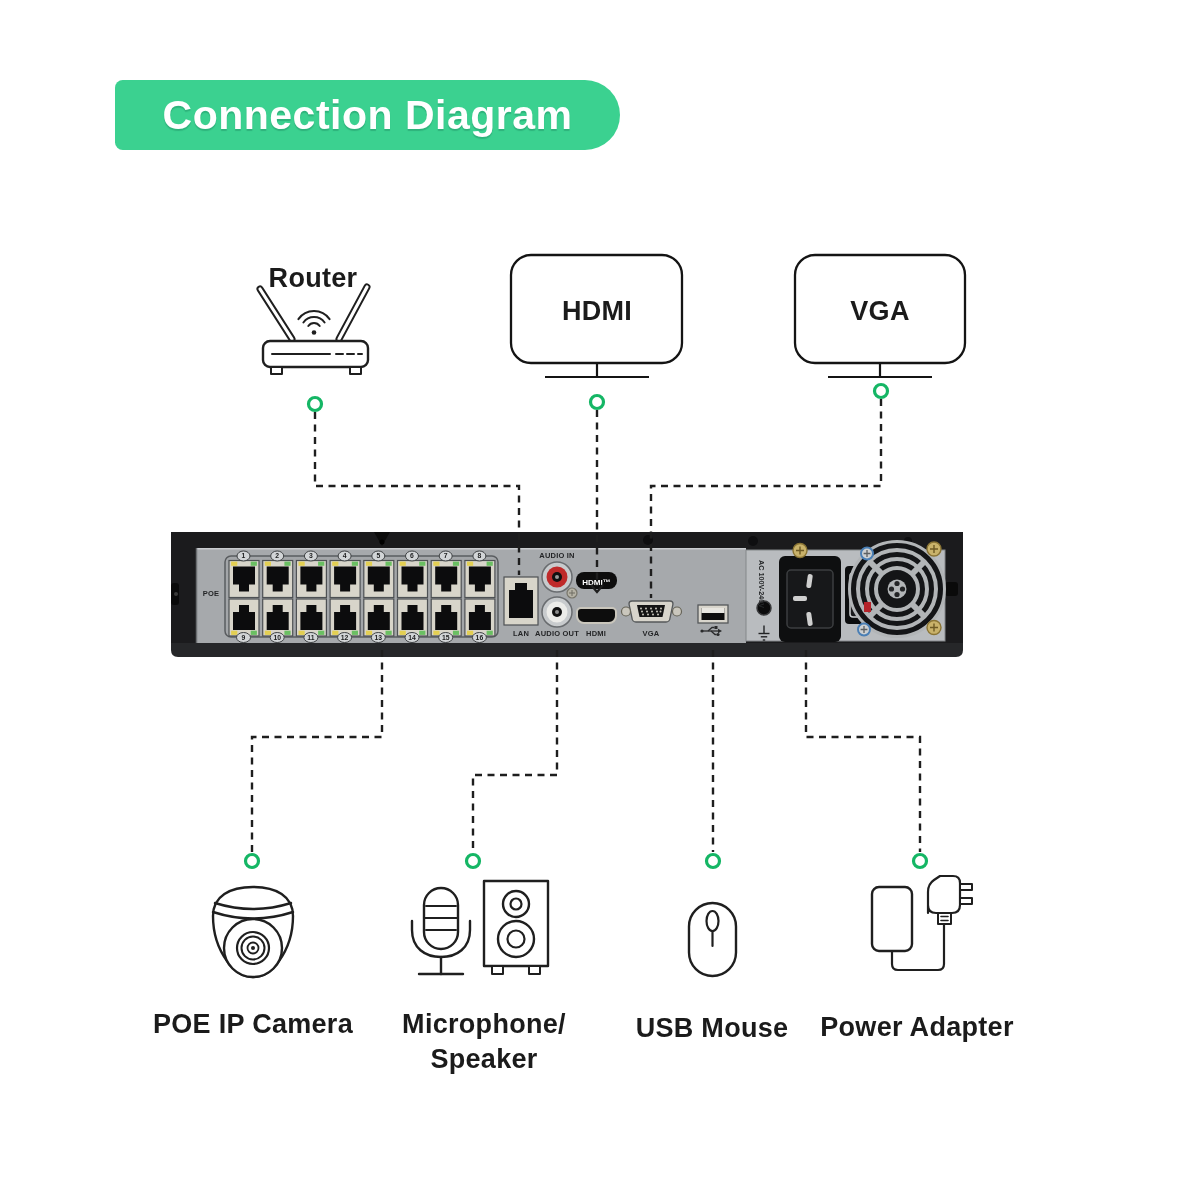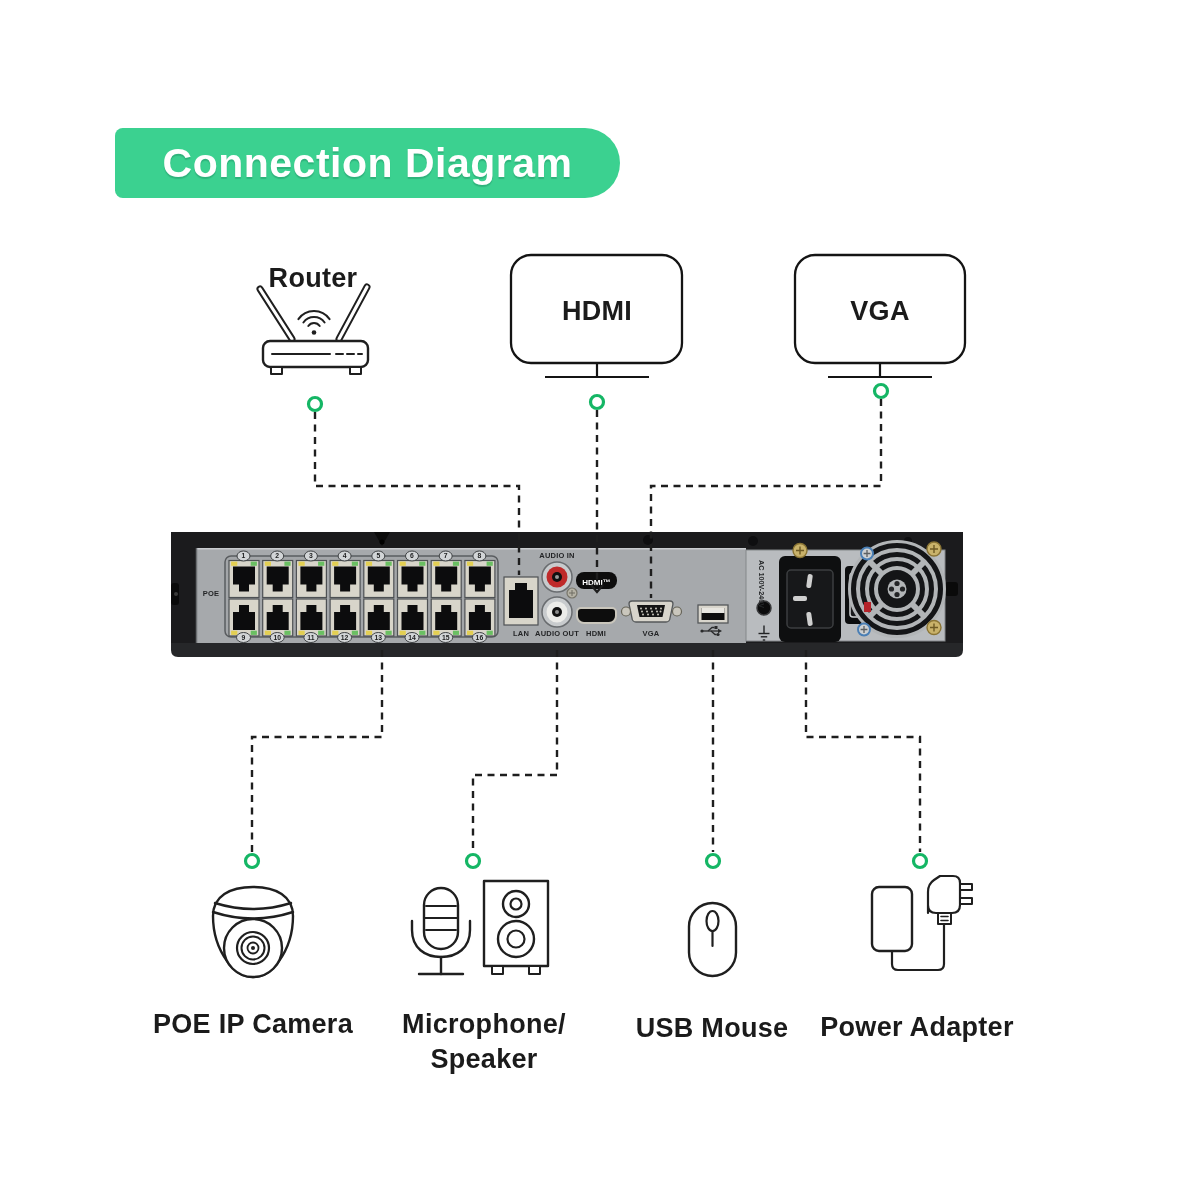--- a/index.html
+++ b/index.html
@@ -1,20 +1,20 @@
 <!DOCTYPE html>
 <html><head>
 <meta charset="utf-8">
 <style>
   html,body{margin:0;padding:0;background:#ffffff;}
   .canvas{position:relative;width:1200px;height:1200px;background:#ffffff;overflow:hidden;
           font-family:"Liberation Sans", sans-serif;}
   .banner{position:absolute;left:115px;top:80px;width:505px;height:70px;
           background:#3bd190;border-radius:8px 36px 36px 8px;
-          display:flex;align-items:center;justify-content:center;margin-top:48px;}
+          display:flex;align-items:center;justify-content:center;}
   .banner span{color:#ffffff;font-size:41px;font-weight:700;letter-spacing:.5px;
           text-shadow:0 2px 1px rgba(16,110,75,.30);}
   svg.layer{position:absolute;left:0;top:0;}
   text{font-family:"Liberation Sans", sans-serif;}
   .devlabel{font-size:27px;font-weight:600;fill:#1b1b1b;letter-spacing:.3px;}
   .toplabel{font-size:27px;font-weight:600;fill:#1b1b1b;letter-spacing:.3px;}
   .tinylabel{font-size:7.5px;font-weight:700;fill:#232426;letter-spacing:.2px;}
   .dash{fill:none;stroke:#1e1e1e;stroke-width:2.4;stroke-dasharray:7 5.5;}
   .icon{fill:none;stroke:#1f1f1f;stroke-width:2.4;stroke-linecap:round;stroke-linejoin:round;}
 </style>

